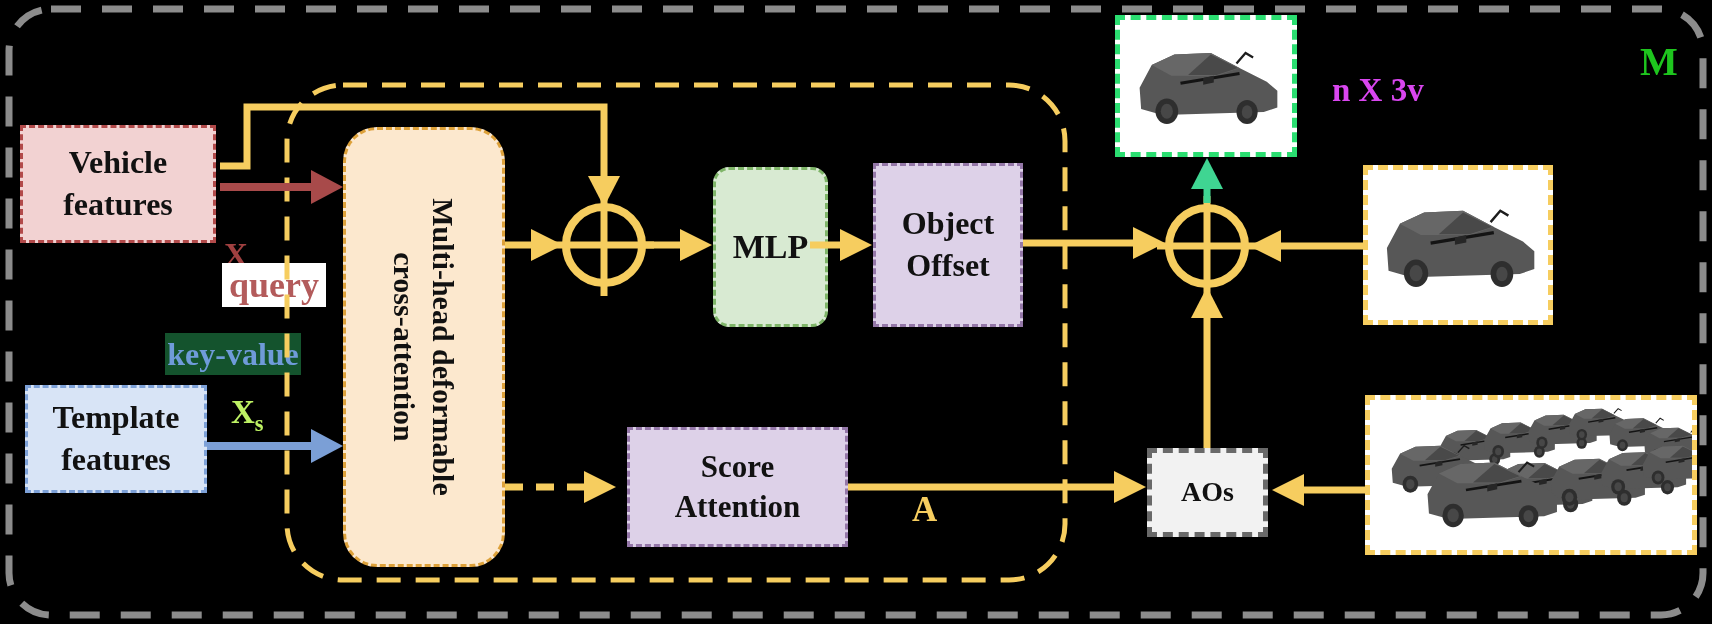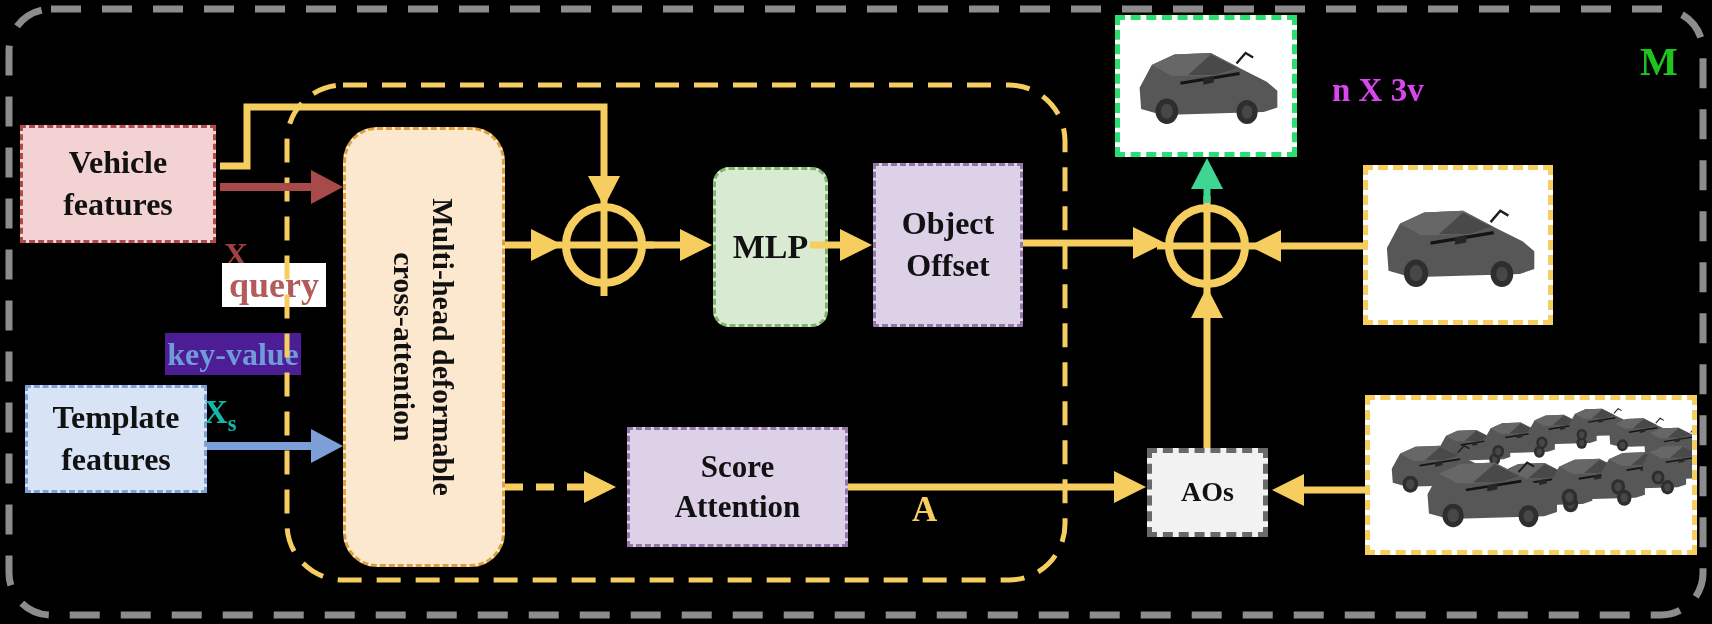--- a/index.html
+++ b/index.html
@@ -31,23 +31,23 @@
   .aos-box{left:1147px;top:448px;width:121px;height:89px;background:#F2F2F2;border:5px dashed #696969;font-size:28px;}
   
   .imgbox{background:#fff;}
   .img-top{left:1115px;top:15px;width:182px;height:142px;border:5px dashed #2BDE71;}
   .img-right{left:1363px;top:165px;width:190px;height:160px;border:5px dashed #F6CD5F;}
   .img-grid{left:1365px;top:395px;width:332px;height:160px;border:5px dashed #F6CD5F;}
   .imgbox svg{display:block;width:100%;height:100%;}
   
   .lbl{white-space:nowrap;}
   .lbl-xo{left:224px;top:193px;font-size:33px;color:#A04040;margin-top:44px;}
-  .lbl-xs{left:204px;top:394px;font-size:33px;color:#14b8a6;font-family:Liberation Serif, serif;}
+  .lbl-xs{left:231px;top:394px;font-size:33px;color:#bef264;font-family:Liberation Serif, serif;}
   .lbl-query{left:222px;top:231px;width:104px;height:44px;background:#fff;color:#B35B5B;font-size:36px;display:flex;align-items:center;justify-content:center;margin-top:32px;}
-  .lbl-keyvalue{left:165px;top:333px;width:136px;height:42px;background:#4c1d95;color:#6F9BD9;font-size:32px;display:flex;align-items:center;justify-content:center;}
+  .lbl-keyvalue{left:165px;top:333px;width:136px;height:42px;background:#14532d;color:#6F9BD9;font-size:32px;display:flex;align-items:center;justify-content:center;}
   .lbl-a{left:912px;top:490px;font-size:35px;color:#F6CD5F;}
   .lbl-nx3v{left:1332px;top:72px;font-size:33px;color:#d946ef;}
   .lbl-m{left:1640px;top:38px;font-size:40px;color:#1EC51E;}
   sub{font-size:0.68em;}
   #overlay{position:absolute;left:0;top:0;pointer-events:none;}
 </style>
 </head>
 <body>
 
 <div id="stage">

